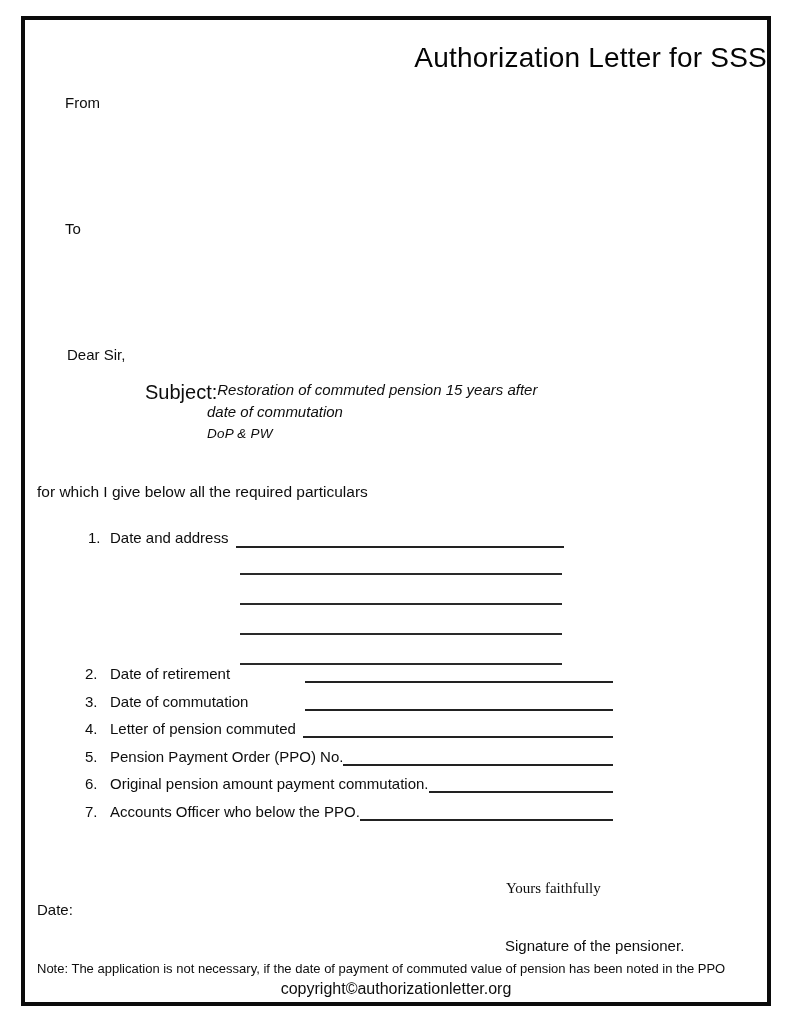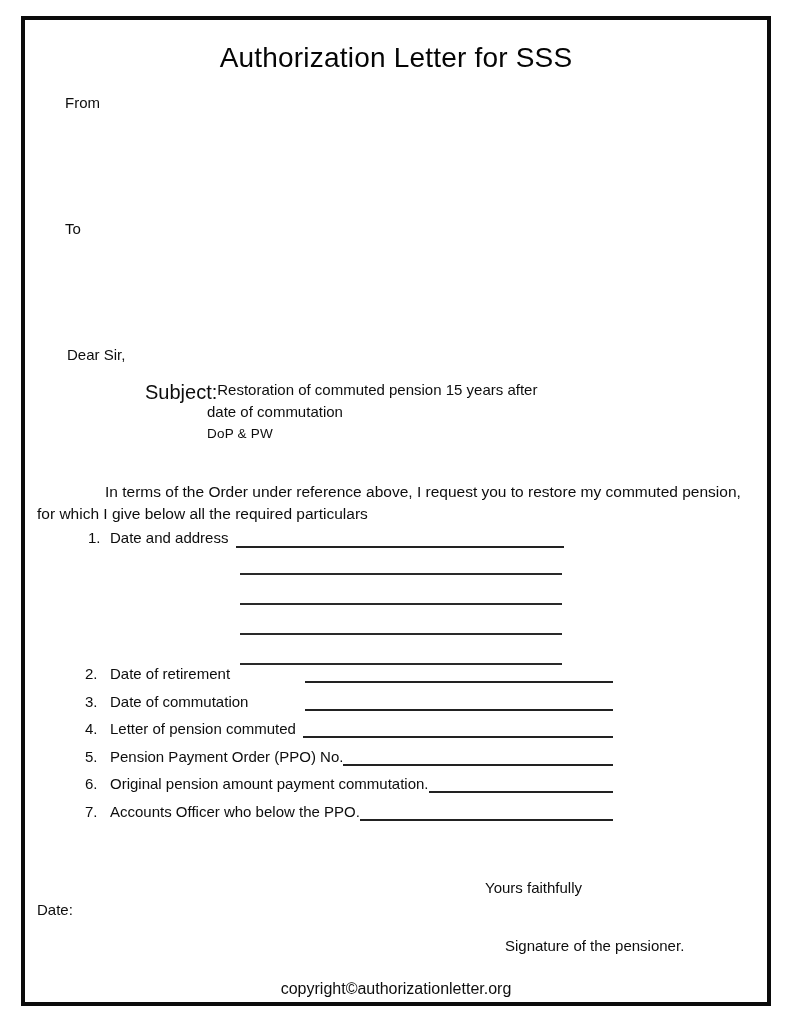--- a/index.html
+++ b/index.html
@@ -26,39 +26,39 @@
     box-sizing: border-box;
     background: #ffffff;
   }
   .abs { position: absolute; }
   .title {
     position: absolute;
     top: 22px;
     left: 0;
     width: 100%;
     margin: 0;
-    text-align: center;
+    text-align: right;
     font-size: 28px;
     font-weight: 400;
     letter-spacing: 0.2px;
     color: #050505;
   }
   .txt15 { font-size: 15px; line-height: 18px; }
   .from-label { left: 40px; top: 74px; }
   .to-label   { left: 40px; top: 200px; }
   .salutation { left: 42px; top: 326px; }
 
   .subject-block {
     left: 120px;
     top: 361px;
     width: 470px;
   }
   .sb-row { display: flex; height: 22px; align-items: flex-start; }
   .sb-label { flex: 0 0 62px; font-size: 20px; }
-  .sb-value { font-size: 15px; white-space: nowrap; }
+  .sb-value { font-size: 15px; white-space: nowrap; font-style: italic; }
   .sb-small { font-size: 13.5px; padding-top: 1px; letter-spacing: 0.2px; }
 
   .body-para { left: 12px; top: 461px; width: 730px; }
   .body-line { font-size: 15.5px; line-height: 22px; white-space: nowrap; }
   .body-line.indent { text-indent: 68px; }
 
   .item1-row {
     left: 63px;
     top: 509px;
     display: flex;
@@ -77,21 +77,21 @@
     top: 645px;
     width: 528px;
   }
   .item-row { display: flex; align-items: flex-start; height: 27.5px; }
   .item-row .num { flex: 0 0 25px; font-size: 15px; }
   .item-row .lbl { flex: 0 0 auto; font-size: 15px; white-space: nowrap; }
   .item-row .lbl.fixed { width: 195px; }
   .item-row .lbl.gap { padding-right: 7px; }
   .item-row .fill-line { flex: 1 1 auto; height: 16px; border-bottom: 2px solid #222; }
 
-  .closing { left: 460px; top: 859px; }
+  .closing { left: 481px; top: 859px; font-family: Liberation Serif, serif; }
   .date-label { left: 12px; top: 881px; }
   .signature-label { left: 480px; top: 917px; }
   .note-line { left: 12px; top: 941px; font-size: 13px; white-space: nowrap; }
   .footer-line {
     left: 0;
     top: 960px;
     width: 100%;
     text-align: center;
     font-size: 16px;
   }
@@ -117,21 +117,20 @@
         <span class="sb-label"></span>
         <span class="sb-value">date of commutation</span>
       </div>
       <div class="sb-row">
         <span class="sb-label"></span>
         <span class="sb-value sb-small">DoP &amp; PW</span>
       </div>
     </div>
 
     <div class="abs body-para">
-      <div class="body-line indent">In terms of the Order under reference above, I request you to restore my commuted pension,</div>
       <div class="body-line">for which I give below all the required particulars</div>
     </div>
 
     <div class="abs item1-row">
       <span class="num">1.</span>
       <span class="lbl">Date and address</span>
       <span class="fill-line"></span>
     </div>
 
     <div class="abs addr-lines">
@@ -170,16 +169,17 @@
       <div class="item-row">
         <span class="num">7.</span>
         <span class="lbl">Accounts Officer who below the PPO.</span>
         <span class="fill-line"></span>
       </div>
     </div>
 
     <div class="abs txt15 closing">Yours faithfully</div>
     <div class="abs txt15 date-label">Date:</div>
     <div class="abs txt15 signature-label">Signature of the pensioner.</div>
+    <div class="abs note-line">Note: The application is not necessary, if the date of payment of commuted value of pension has been noted in the PPO</div>
     <div class="abs footer-line">copyright©authorizationletter.org</div>
 
   </div>
 </div>
 
 </body></html>

